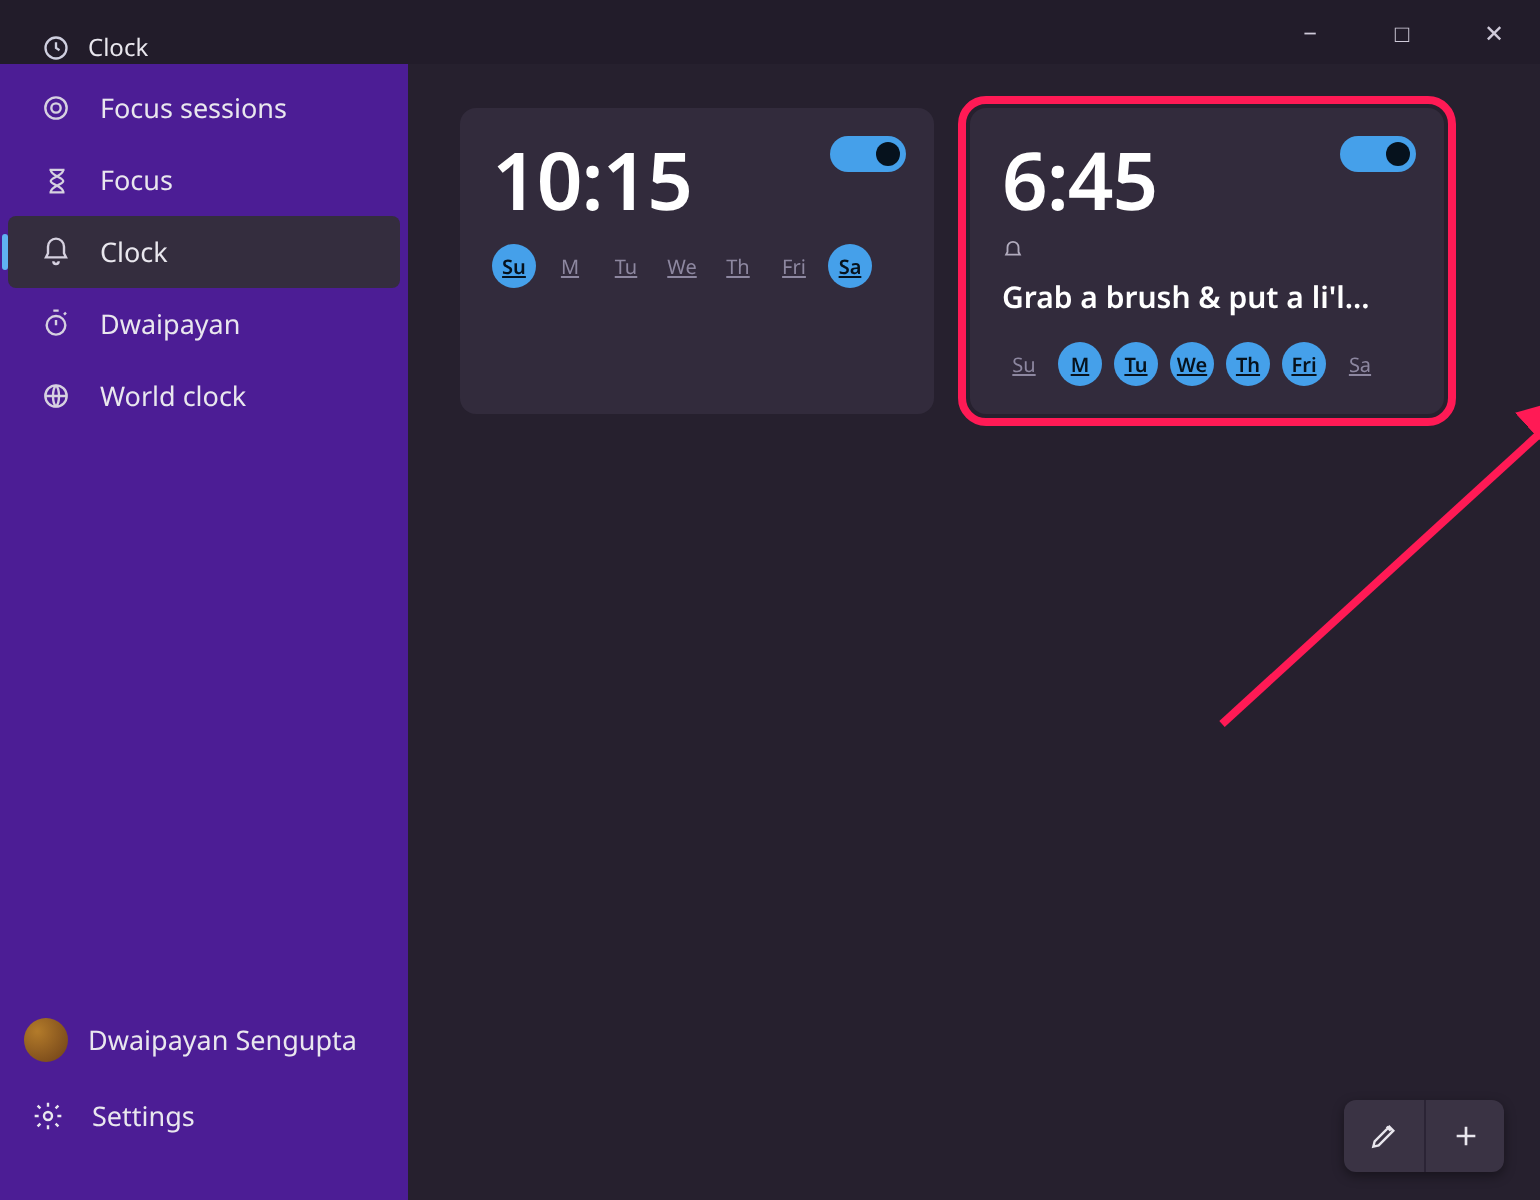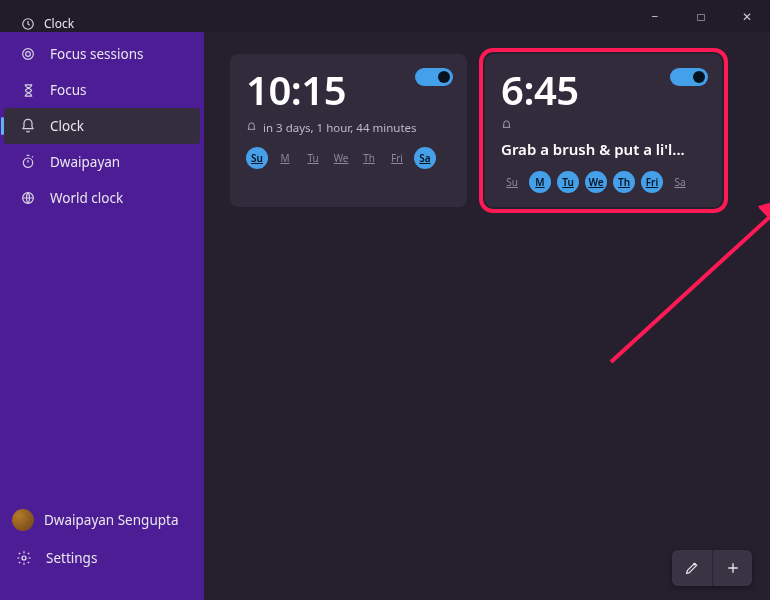--- a/index.html
+++ b/index.html
@@ -241,28 +241,20 @@
   </div>
 
   <div class="main">
     <div class="cards">
 
       <div class="card">
         <div class="toggle">
             <div class="knob"></div>
           </div>
         <div class="time">10:15</div>
-        <div class="meta">
-          <span class="bell">
-            <svg width="11" height="11" viewBox="0 0 24 24" fill="none" stroke="#bfb9cc" stroke-width="2">
-                <path d="M6 8a6 6 0 1 1 12 0v5l1.5 3H4.5L6 13z"></path>
-              </svg>
-          </span>
-          <span>in 3 days, 1 hour, 44 minutes</span>
-        </div>
         <div class="days">
           <div class="day active">Su</div>
           <div class="day">M</div>
           <div class="day">Tu</div>
           <div class="day">We</div>
           <div class="day">Th</div>
           <div class="day">Fri</div>
           <div class="day active">Sa</div>
         </div>
       </div>

